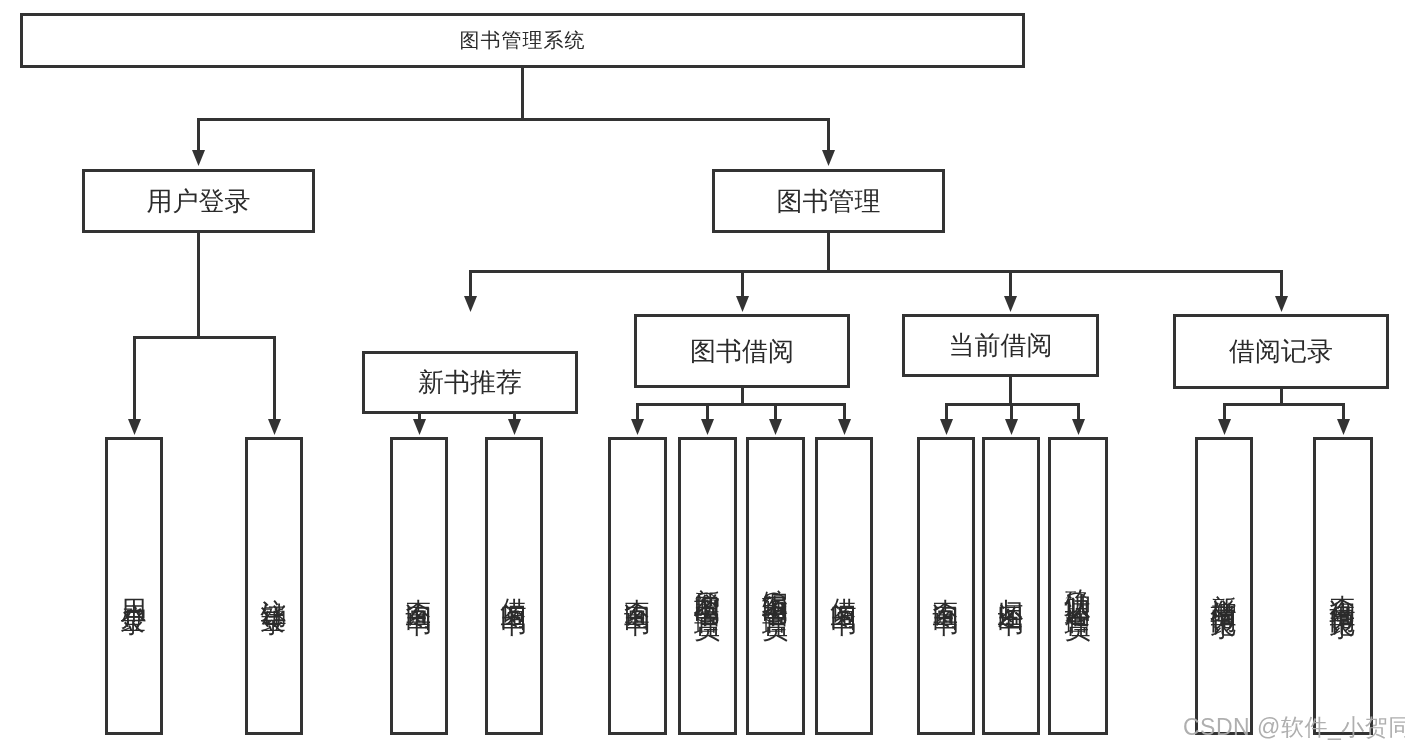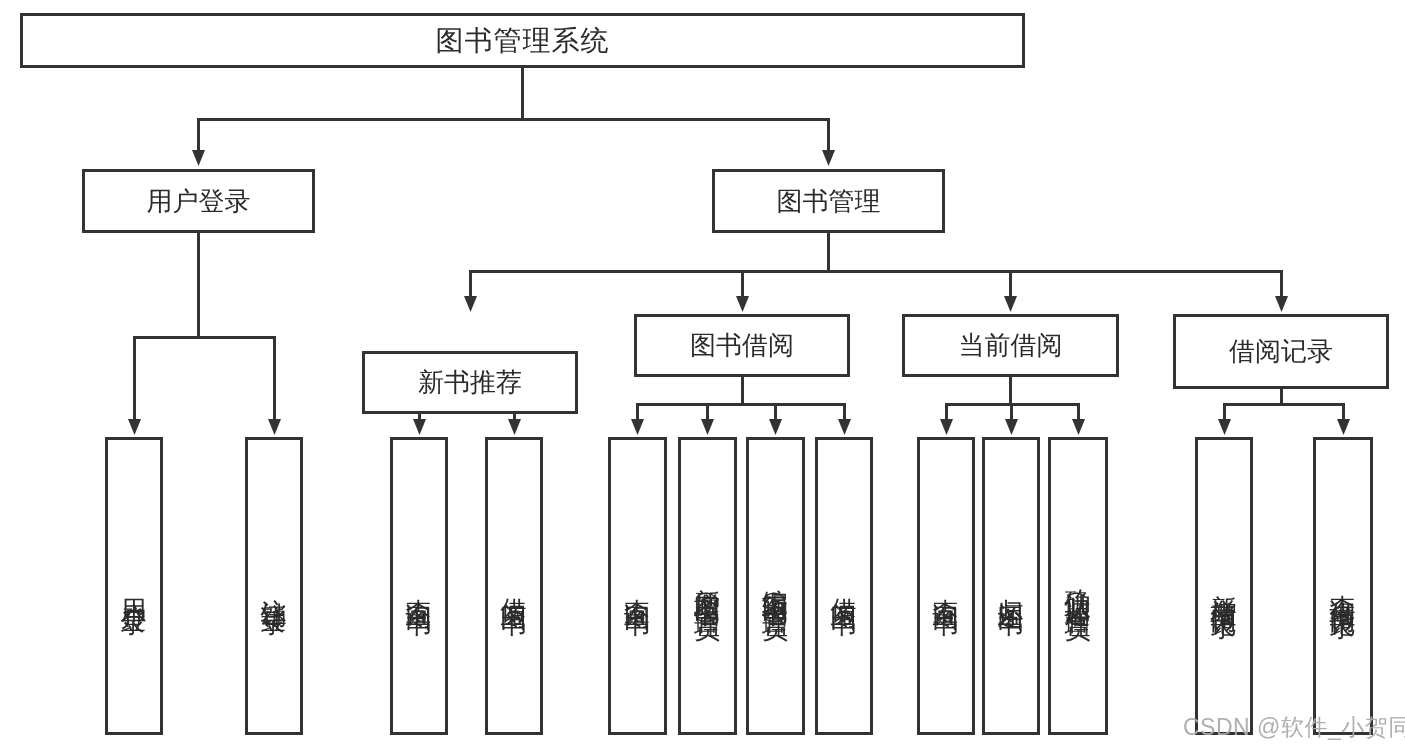--- a/index.html
+++ b/index.html
@@ -35,21 +35,21 @@
     border: 3px solid #333333;
     background: #ffffff;
     color: #2b2b2b;
     display: flex;
     align-items: center;
     justify-content: center;
     text-align: center;
   }
   .root-box {
     left: 20px; top: 13px; width: 1005px; height: 55px;
-    font-size: 28px;
+    font-size: 20px;
     letter-spacing: 1px;
   }
   .node-box {
     height: 64px;
     font-size: 26px;
   }
   .vbox {
     top: 437px;
     height: 298px;
     font-size: 26px;
@@ -124,22 +124,22 @@
       <polygon points="1337,419 1350,419 1343.5,435"></polygon>
     </g>
   </svg>
 
   <div class="box root-box">图书管理系统</div>
 
   <div class="box node-box" style="left:82px; top:169px; width:233px;">用户登录</div>
   <div class="box node-box" style="left:712px; top:169px; width:233px;">图书管理</div>
 
   <div class="box node-box" style="left:362px; top:314px; width:216px; height:63px;margin-top:37px;">新书推荐</div>
-  <div class="box node-box" style="left:634px; top:314px; width:216px; height:63px;">图书借阅</div>
-  <div class="box node-box" style="left:902px; top:314px; width:217px; height:63px;">当前借阅</div>
+  <div class="box node-box" style="left:634px; top:314px; width:216px; height:74px;">图书借阅</div>
+  <div class="box node-box" style="left:902px; top:314px; width:197px; height:63px;">当前借阅</div>
   <div class="box node-box" style="left:1173px; top:314px; width:216px; height:75px;">借阅记录</div>
 
   <div class="box vbox" style="left:105px; width:58px;">用户登录</div>
   <div class="box vbox" style="left:245px; width:58px;">注销登录</div>
 
   <div class="box vbox" style="left:390px; width:58px;">查询图书</div>
   <div class="box vbox" style="left:485px; width:58px;">借阅图书</div>
 
   <div class="box vbox" style="left:608px; width:59px;">查询图书</div>
   <div class="box vbox" style="left:678px; width:59px;">新增图书（管理员）</div>

